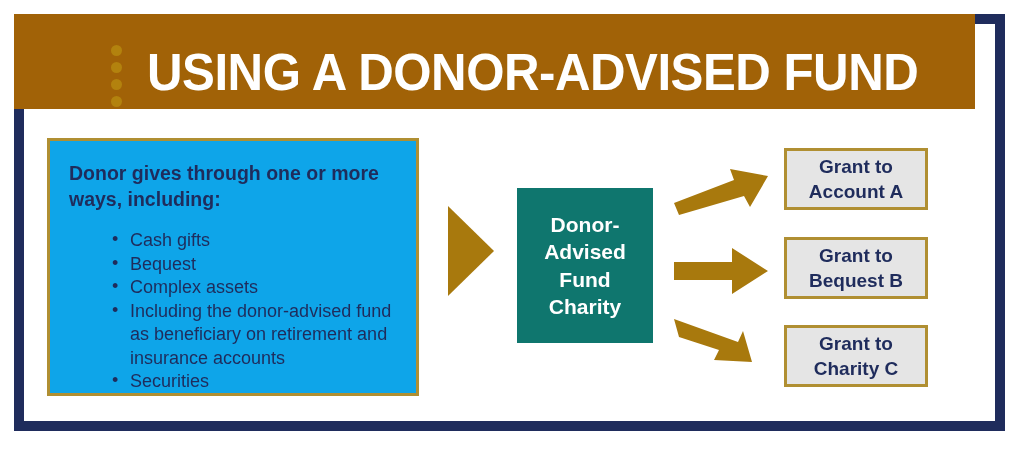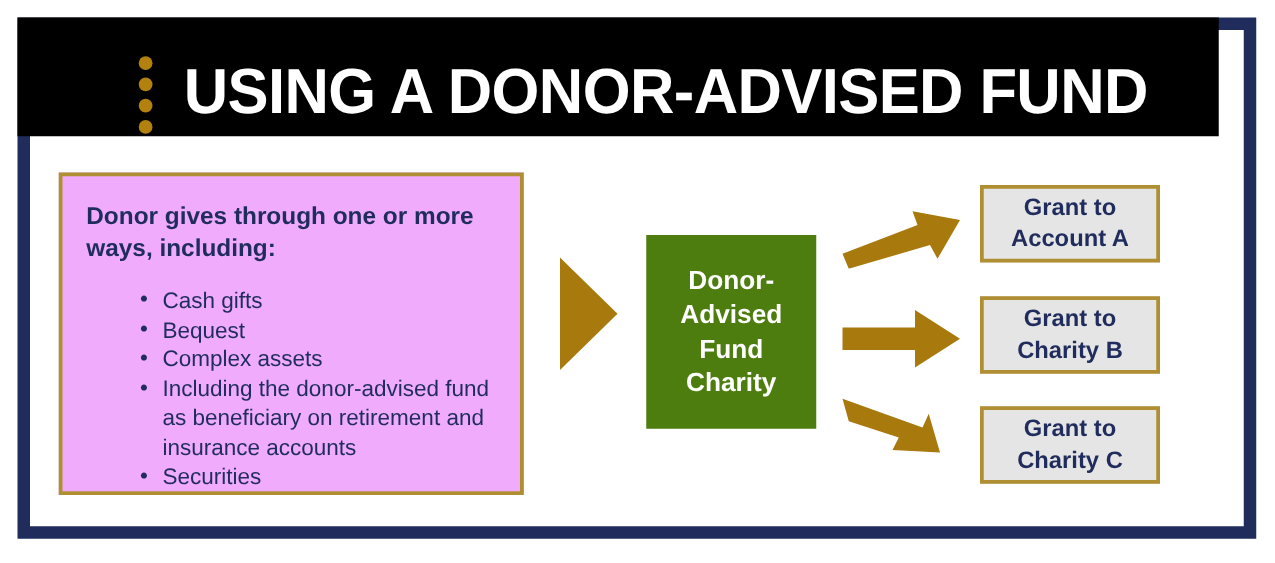--- a/index.html
+++ b/index.html
@@ -30,21 +30,21 @@
     background: #ffffff;
   }
 
   
   .header {
     position: absolute;
     left: 14px;
     top: 14px;
     width: 961px;
     height: 95px;
-    background: #000000;
+    background: #a16207;
     display: flex;
     align-items: center;
   }
 
   .dot-stack {
     position: absolute;
     left: 92px;
     top: 31px;
     width: 20px;
     height: 62px;
@@ -76,21 +76,21 @@
   }
 
   
   .donor-box {
     position: absolute;
     left: 47px;
     top: 138px;
     width: 372px;
     height: 258px;
     border: 3px solid #b08f32;
-    background: #f0abfc;
+    background: #0ea5e9;
     padding: 19px 16px 0 19px;
   }
 
   .donor-heading {
     color: #1f2c5c;
     font-size: 19.5px;
     font-weight: bold;
     line-height: 26px;
     width: 320px;
   }
@@ -129,21 +129,21 @@
     border-left: 46px solid #a8790d;
   }
 
   
   .daf-box {
     position: absolute;
     left: 517px;
     top: 188px;
     width: 136px;
     height: 155px;
-    background: #4d7c0f;
+    background: #0f766e;
     color: #ffffff;
     font-size: 21px;
     font-weight: bold;
     line-height: 27.5px;
     display: flex;
     align-items: center;
     justify-content: center;
     text-align: center;
   }
 
@@ -221,19 +221,19 @@
   </svg>
 
   <svg class="arrow-svg arrow-c" viewBox="0 0 98 52">
     <polygon points="2,5 66,28 71,17 80,48 42,46 47,36 7,23" fill="#a8790d"></polygon>
   </svg>
 
   <div class="grant-box grant-a">
     <span><span>Grant to</span><br><span>Account A</span></span>
   </div>
   <div class="grant-box grant-b">
-    <span><span>Grant to</span><br><span>Charity B</span></span>
+    <span><span>Grant to</span><br><span>Bequest B</span></span>
   </div>
   <div class="grant-box grant-c">
     <span><span>Grant to</span><br><span>Charity C</span></span>
   </div>
 
 </div>
 
 </body></html>

